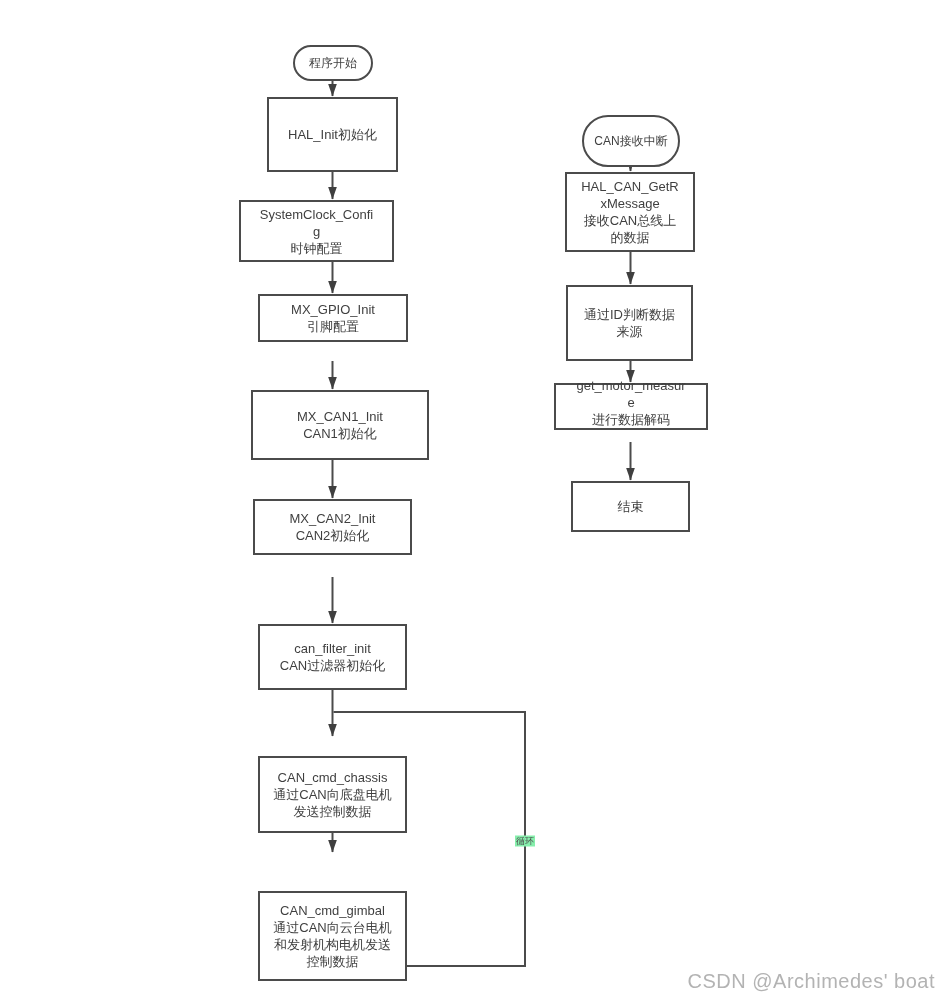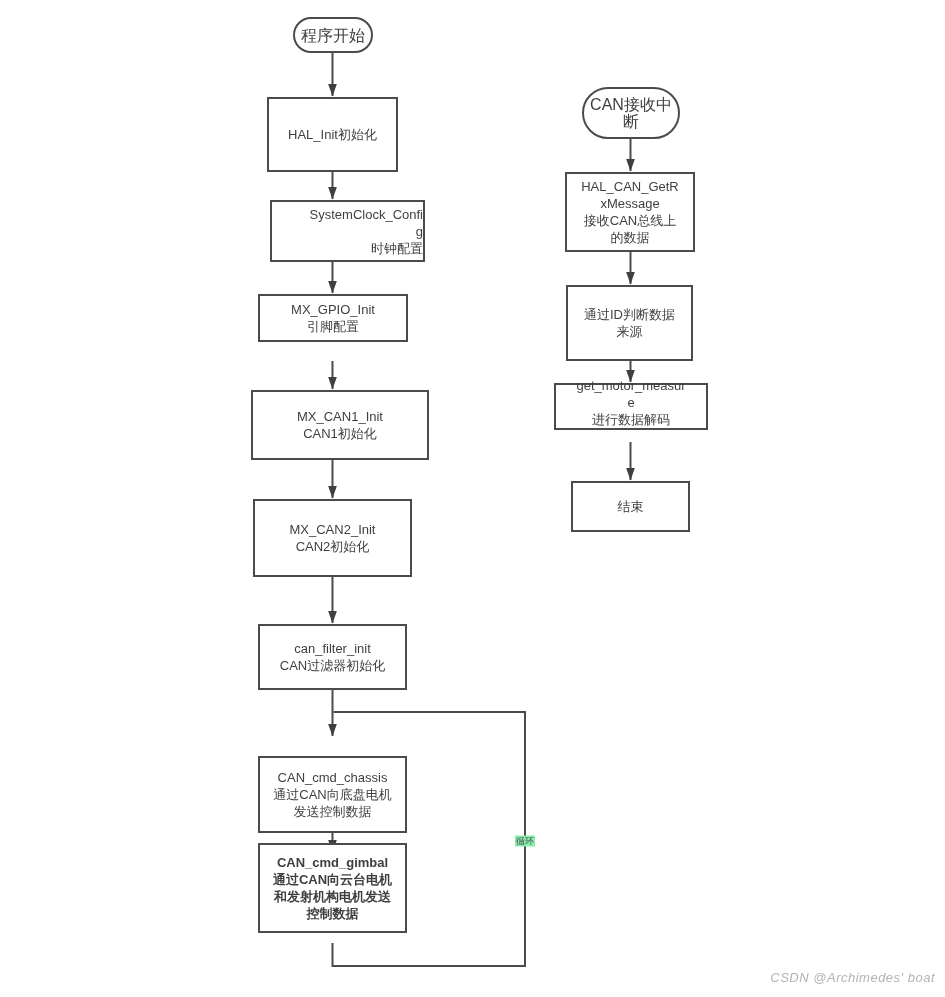--- a/index.html
+++ b/index.html
@@ -5,28 +5,28 @@
   html,body{margin:0;padding:0;background:#ffffff;}
   body{font-family:"Liberation Sans","DejaVu Sans",sans-serif;}
   .canvas{position:relative;width:945px;height:997px;background:#ffffff;overflow:hidden;}
   svg.connectors{position:absolute;left:0;top:0;width:945px;height:997px;pointer-events:none;}
   .node{
     position:absolute;box-sizing:border-box;
     border:2px solid #4b4b4b;background:#ffffff;
     display:flex;flex-direction:column;align-items:center;justify-content:center;
     text-align:center;font-size:13px;line-height:17px;color:#3f3f3f;
   }
-  .terminator{border-radius:26px;font-size:16px;}
+  .terminator{border-radius:26px;font-size:12px;margin-top:28px;}
   .edge-label{
     position:absolute;transform:translate(-50%,-50%);
     font-size:9px;line-height:11px;color:#4f4f4f;background:#86efac;padding:0 1px;
   }
   .watermark{
     position:absolute;top:970px;right:10px;
-    font-size:13px;color:#b3b3b3;letter-spacing:0.5px;font-style:italic;
+    font-size:20px;color:#b3b3b3;letter-spacing:0.5px;
   }
   .node span{display:block;width:100%;}
 </style>
 </head>
 <body>
 
 <div class="canvas">
 
   <svg class="connectors" viewBox="0 0 945 997" xmlns="http://www.w3.org/2000/svg">
     <defs>
@@ -52,53 +52,53 @@
   </svg>
 
   <div class="node terminator" style="left:293px;top:17px;width:80px;height:36px;border-radius:18px;">
     <span>程序开始</span>
   </div>
 
   <div class="node" style="left:267px;top:97px;width:131px;height:75px;">
     <span>HAL_Init初始化</span>
   </div>
 
-  <div class="node" style="left:270px;top:200px;width:155px;height:62px;text-align:right;">
+  <div class="node" style="left:239px;top:200px;width:155px;height:62px;">
     <span>SystemClock_Confi</span>
     <span>g</span>
     <span>时钟配置</span>
   </div>
 
   <div class="node" style="left:258px;top:294px;width:150px;height:48px;">
     <span>MX_GPIO_Init</span>
     <span>引脚配置</span>
   </div>
 
   <div class="node" style="left:251px;top:390px;width:178px;height:70px;">
     <span>MX_CAN1_Init</span>
     <span>CAN1初始化</span>
   </div>
 
-  <div class="node" style="left:253px;top:499px;width:159px;height:78px;">
+  <div class="node" style="left:253px;top:499px;width:159px;height:56px;">
     <span>MX_CAN2_Init</span>
     <span>CAN2初始化</span>
   </div>
 
   <div class="node" style="left:258px;top:624px;width:149px;height:66px;">
     <span>can_filter_init</span>
     <span>CAN过滤器初始化</span>
   </div>
 
   <div class="node" style="left:258px;top:756px;width:149px;height:77px;">
     <span>CAN_cmd_chassis</span>
     <span>通过CAN向底盘电机</span>
     <span>发送控制数据</span>
   </div>
 
-  <div class="node" style="left:258px;top:843px;width:149px;height:90px;font-weight:bold;">
+  <div class="node" style="left:258px;top:891px;width:149px;height:90px;">
     <span>CAN_cmd_gimbal</span>
     <span>通过CAN向云台电机</span>
     <span>和发射机构电机发送</span>
     <span>控制数据</span>
   </div>
 
   <div class="node terminator" style="left:582px;top:87px;width:98px;height:52px;border-radius:26px;">
     <span>CAN接收中断</span>
   </div>
 

